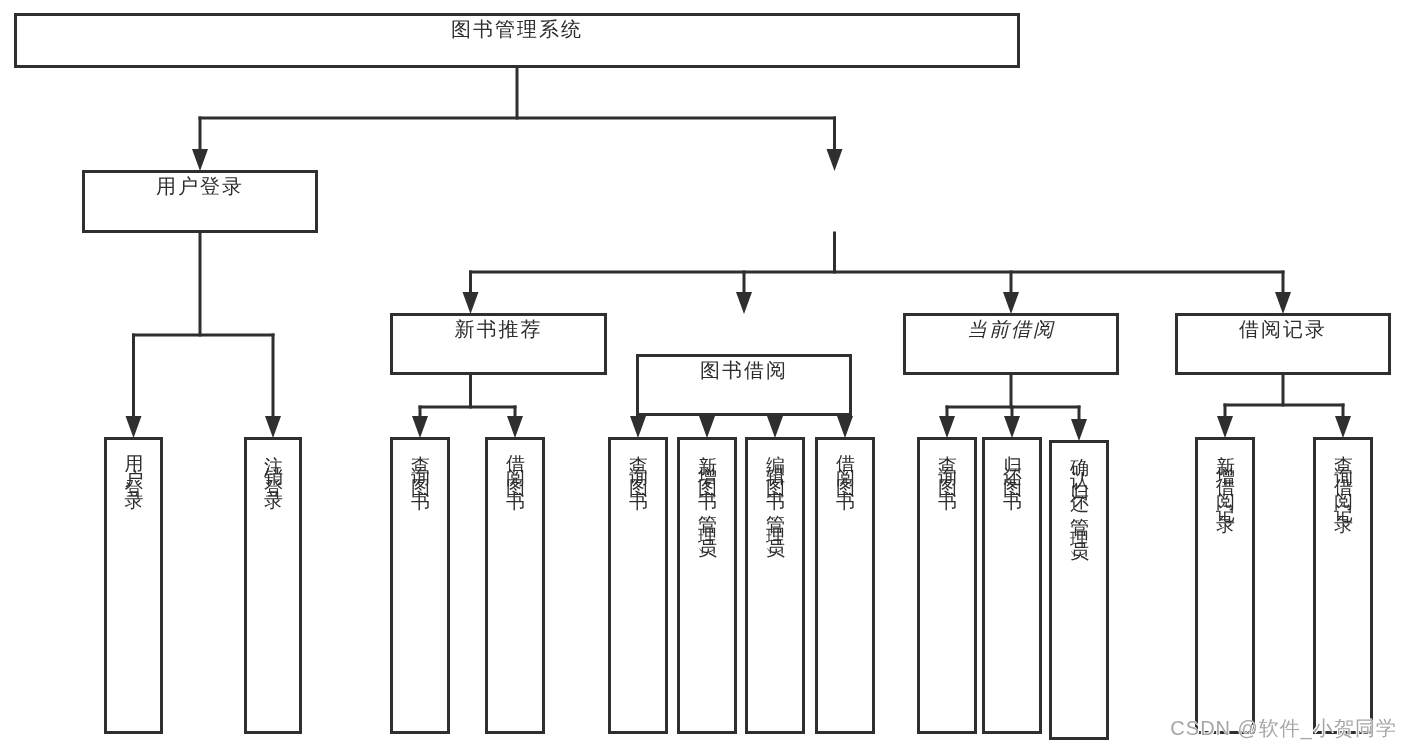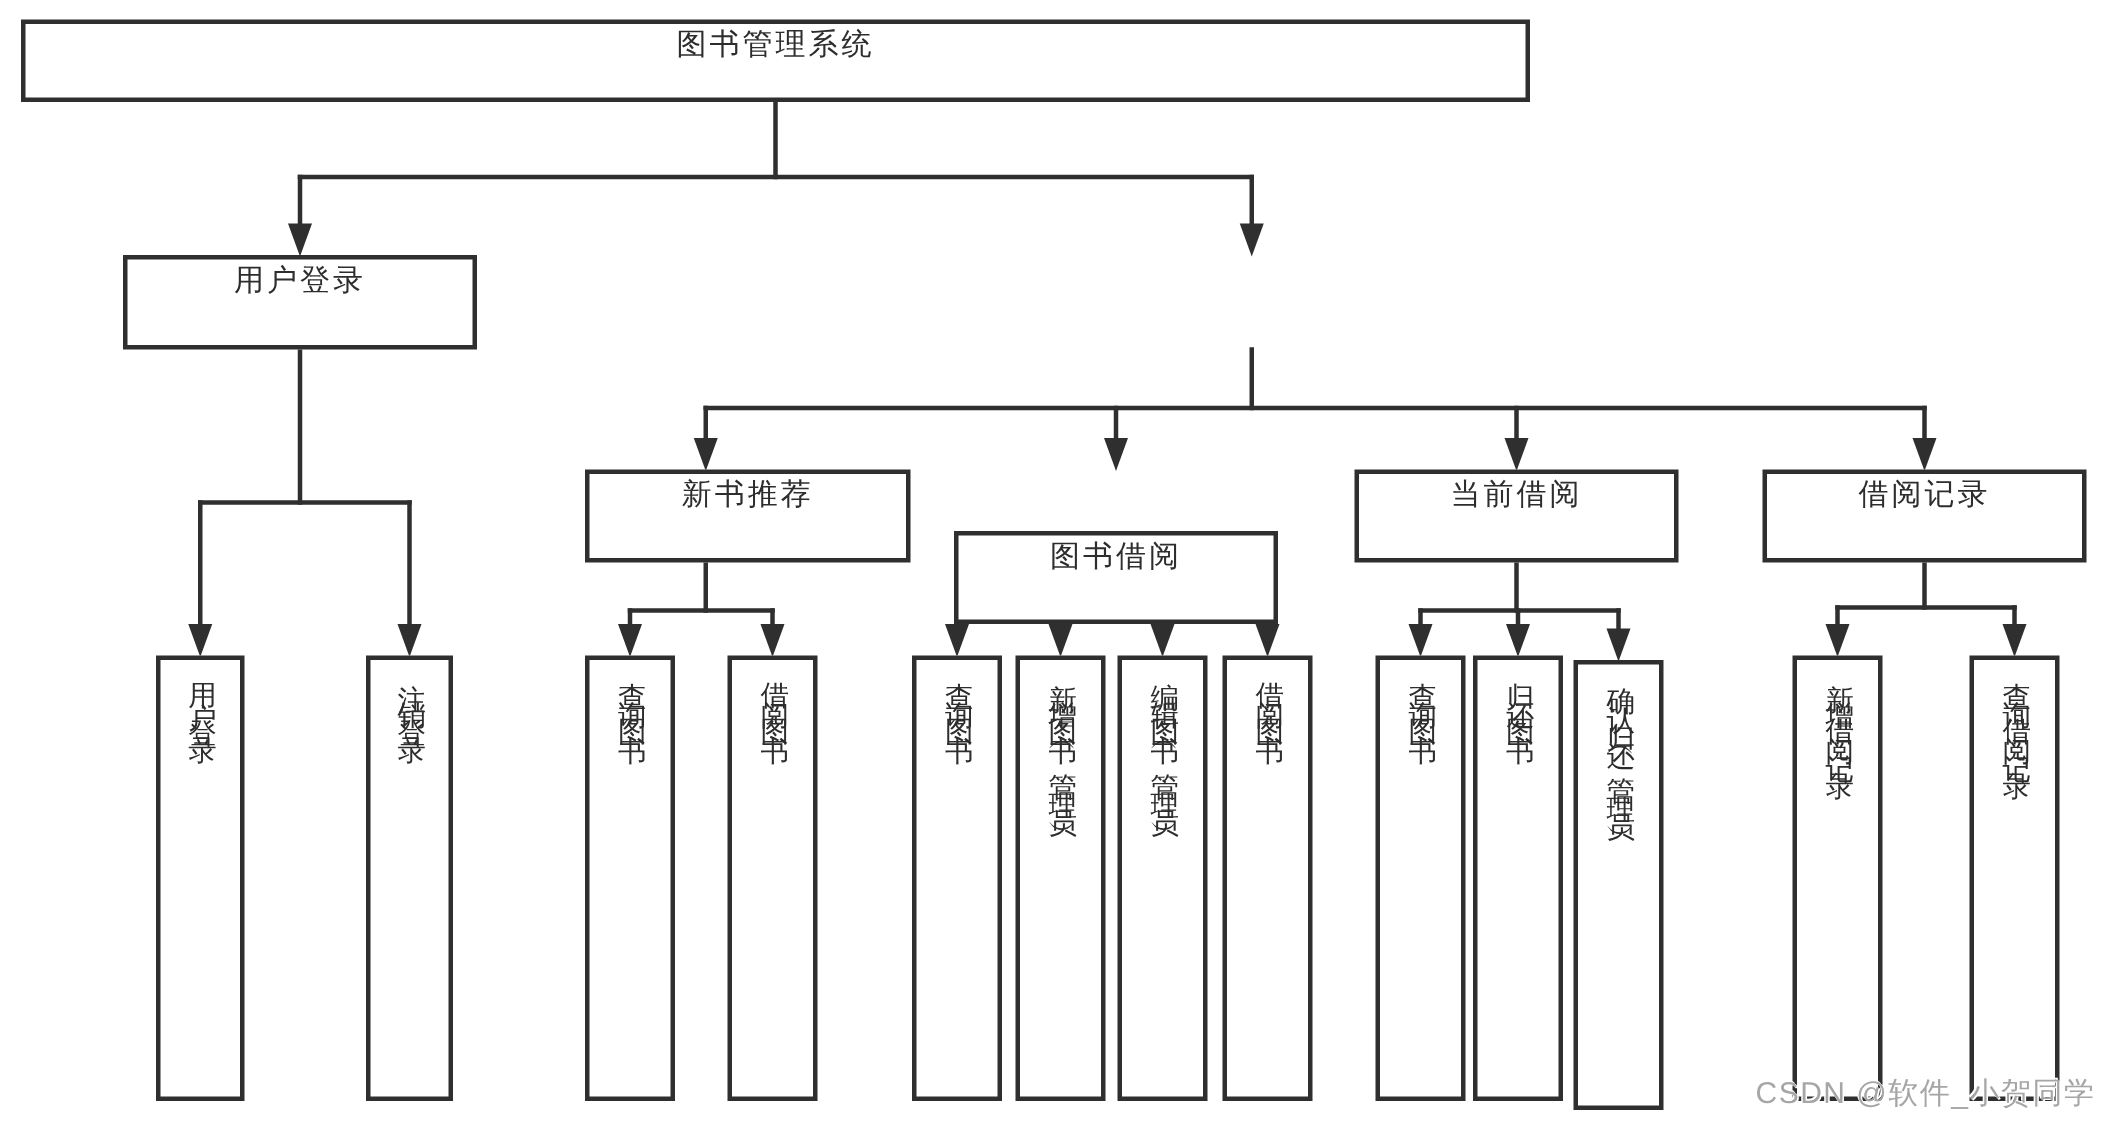--- a/index.html
+++ b/index.html
@@ -128,21 +128,21 @@
       </div>
       <div class="node h" style="left: 82px; top: 170px; width: 236px; height: 63px;">
         <span>用户登录</span>
       </div>
       <div class="node h" style="left: 362px; top: 313px; width: 217px; height: 62px; margin-left: 28px;">
         <span>新书推荐</span>
       </div>
       <div class="node h" style="left: 636px; top: 313px; width: 216px; height: 62px; margin-top: 41px;">
         <span>图书借阅</span>
       </div>
-      <div class="node h" style="left: 903px; top: 313px; width: 216px; height: 62px;">
+      <div class="node h" style="left: 903px; top: 313px; width: 216px; height: 62px; font-style: italic;">
         <span>当前借阅</span>
       </div>
       <div class="node h" style="left: 1175px; top: 313px; width: 216px; height: 62px;">
         <span>借阅记录</span>
       </div>
       <div class="node v" style="left: 104px; top: 437px; width: 59px; height: 297px;">
         <span>用户登录</span>
       </div>
       <div class="node v" style="left: 244px; top: 437px; width: 58px; height: 297px;">
         <span>注销登录</span>

